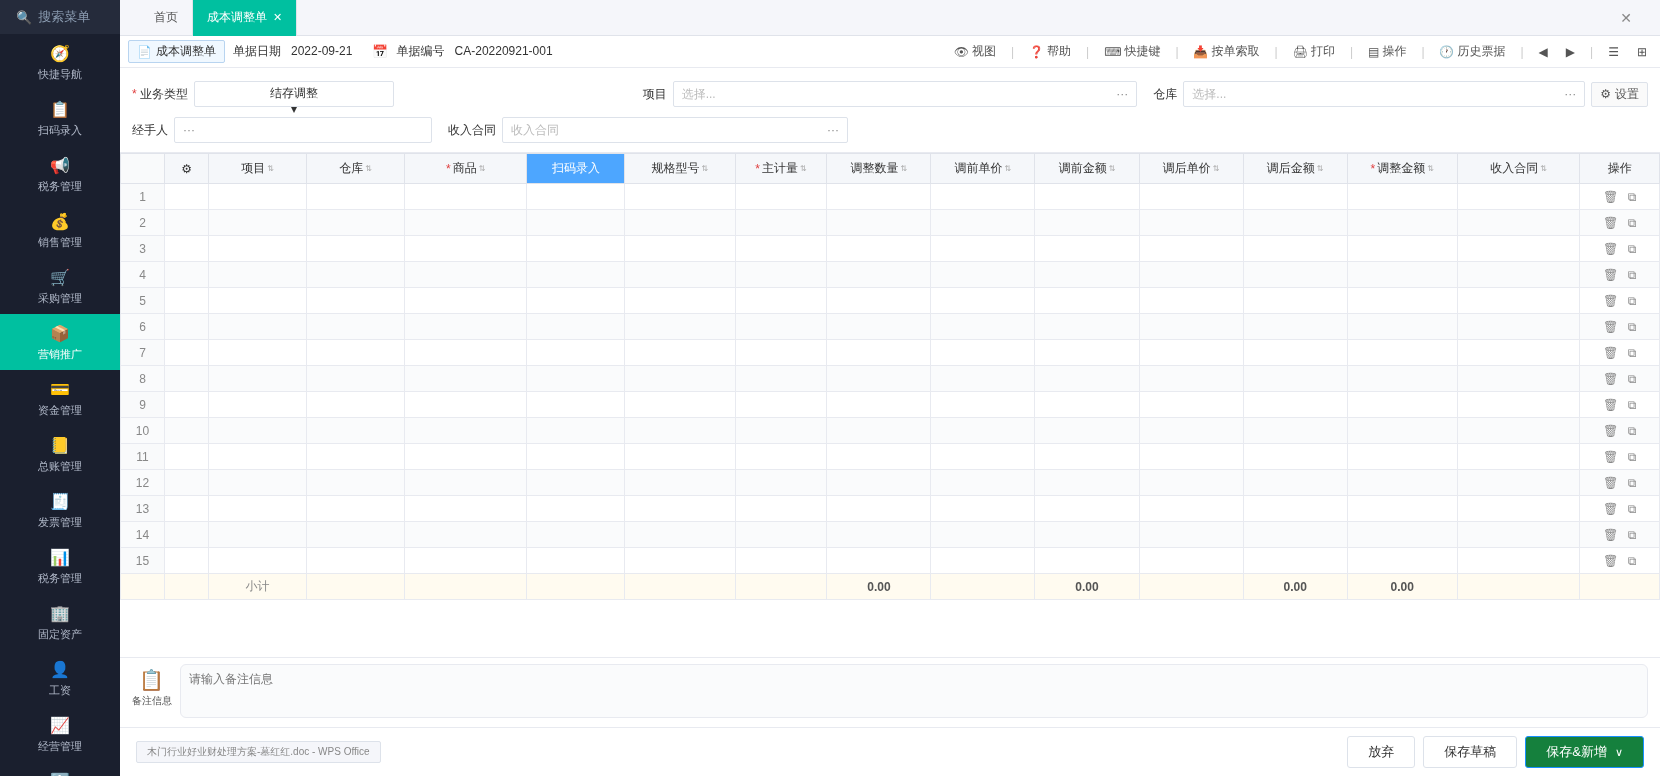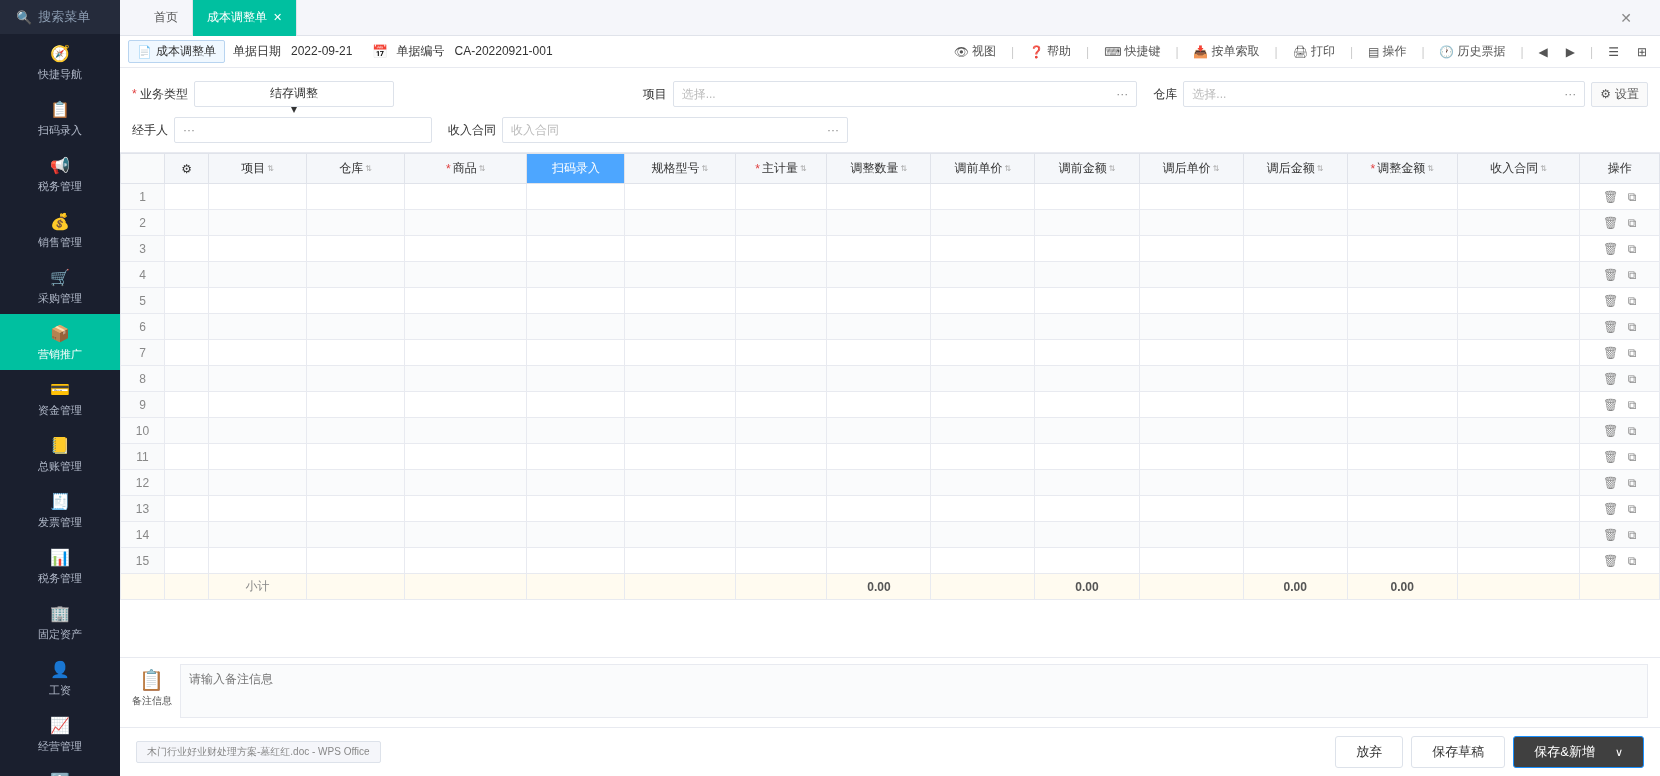--- a/index.html
+++ b/index.html
@@ -251,21 +251,21 @@
       font-size: 10px;
       color: #555;
       gap: 2px;
       cursor: pointer;
       padding-top: 4px;
     }
     .notes-icon .icon { font-size: 20px; color: #4da6ff; }
     .notes-input {
       flex: 1;
       border: 1px solid #e8eaf0;
-      border-radius: 0;
+      border-radius: 6px;
       padding: 6px 8px;
       font-size: 12px;
       color: #aaa;
       background: #fafbfc;
       resize: none;
       height: 54px;
     }
 
     
     .bottom-bar {
@@ -292,26 +292,26 @@
     .btn {
       padding: 6px 20px;
       border-radius: 3px;
       font-size: 13px;
       cursor: pointer;
       border: 1px solid #dde2ea;
       background: #fff;
       color: #333;
     }
     .btn-primary {
-      background: #404040;
+      background: #15803d;
       color: #fff;
       border-color: #1890ff;
       display: flex;
       align-items: center;
-      gap: 20px;
+      gap: 8px;
     }
     .btn-primary .chevron { font-size: 11px; }
   </style>
 </head>
 <body>
 
 <div class="sidebar">
   <div class="sidebar-search">
     <span>🔍</span>
     <span>搜索菜单</span>

